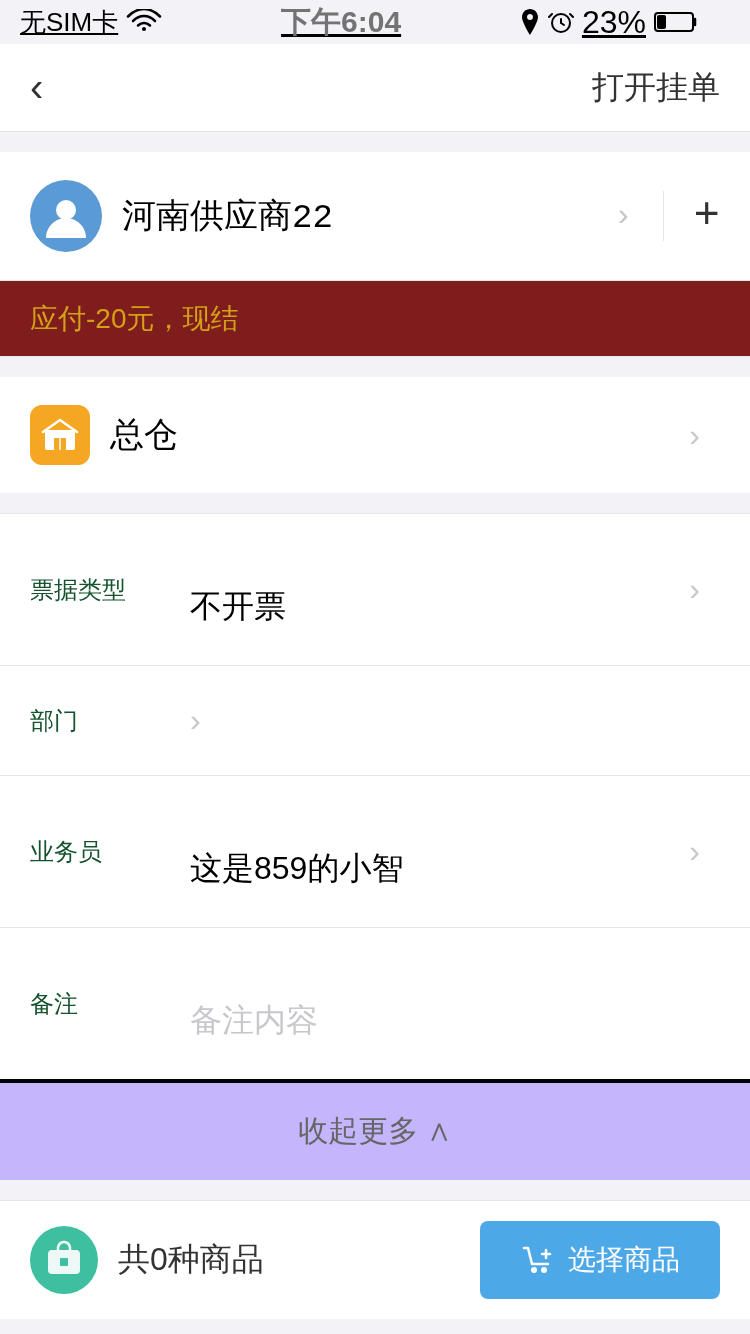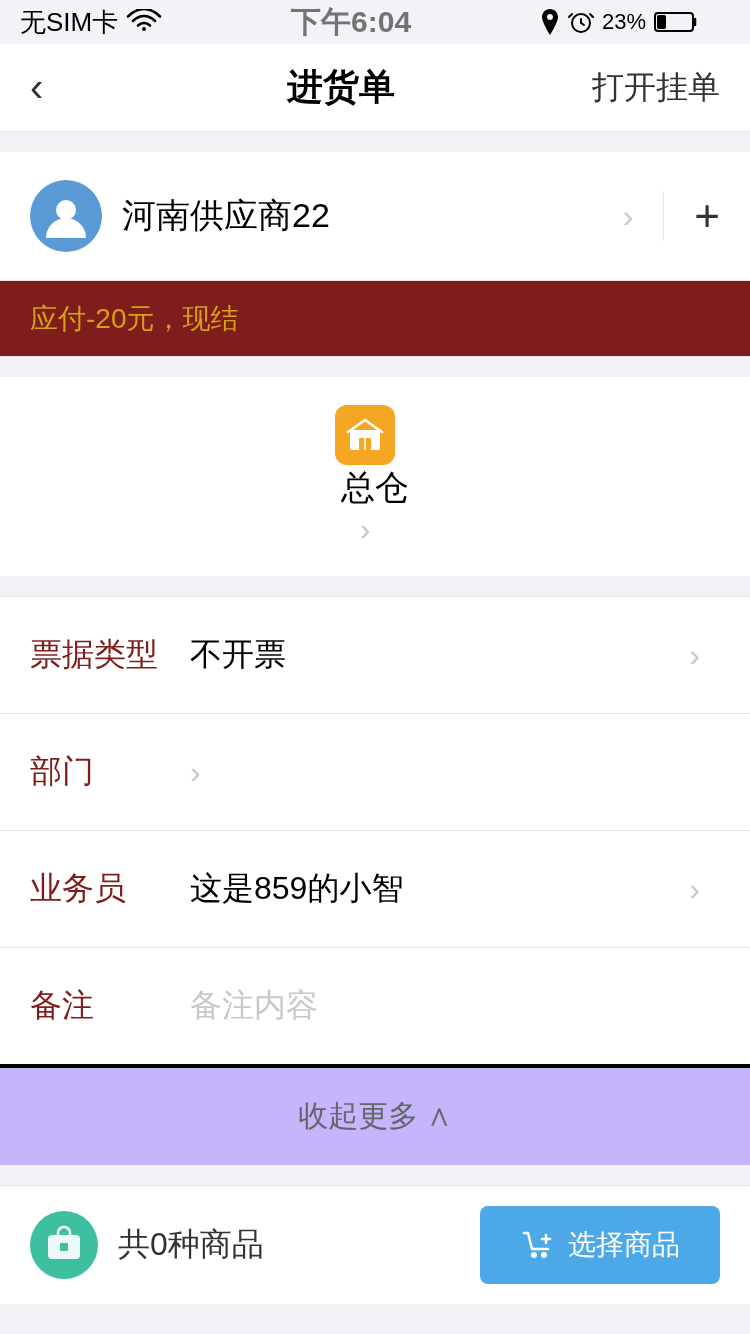--- a/index.html
+++ b/index.html
@@ -14,20 +14,21 @@
 
     
     .status-bar {
       width: 720px;
       height: 44px;
       background: #f2f2f7;
       display: flex;
       align-items: center;
       justify-content: space-between;
       padding: 0 20px;
+      text-decoration: underline;
     }
     .status-bar-left {
       display: flex;
       align-items: center;
       gap: 8px;
       font-size: 26px;
       font-weight: 500;
       color: #000;
     }
     .status-bar-center {
@@ -83,20 +84,21 @@
       background: #fff;
     }
 
     
     .supplier-row {
       display: flex;
       align-items: center;
       padding: 28px 30px;
       background: #fff;
       border-bottom: 1px solid #e5e5ea;
+      font-family: Liberation Mono, monospace;
     }
     .supplier-avatar {
       width: 72px;
       height: 72px;
       border-radius: 50%;
       background: #5b9bd5;
       display: flex;
       align-items: center;
       justify-content: center;
       margin-right: 20px;
@@ -137,21 +139,20 @@
       font-size: 28px;
       color: #d4a017;
     }
 
     
     .warehouse-row {
       display: flex;
       align-items: center;
       padding: 28px 30px;
       background: #fff;
-      flex-direction: column;
     }
     .warehouse-icon {
       width: 60px;
       height: 60px;
       border-radius: 12px;
       background: #f5a623;
       display: flex;
       align-items: center;
       justify-content: center;
       margin-right: 20px;
@@ -167,29 +168,30 @@
     
     .form-row {
       display: flex;
       align-items: center;
       padding: 36px 30px;
       background: #fff;
       border-top: 1px solid #e5e5ea;
       cursor: pointer;
     }
     .form-label {
-      font-size: 32px;
-      color: #7f1d1d;
+      font-size: 24px;
+      color: #14532d;
       width: 160px;
       flex-shrink: 0;
     }
     .form-value {
       flex: 1;
       font-size: 32px;
       color: #000;
+      margin-top: 35px;
     }
     .form-value.placeholder {
       color: #c7c7cc;
     }
 
     
     .collapse-row {
       background: #c4b5fd;
       display: flex;
       align-items: center;
@@ -267,33 +269,32 @@
 
     <svg width="20" height="26" viewBox="0 0 20 26" fill="none">
       <path d="M10 0C5.6 0 2 3.6 2 8c0 5.3 8 18 8 18s8-12.7 8-18c0-4.4-3.6-8-8-8zm0 11c-1.7 0-3-1.3-3-3s1.3-3 3-3 3 1.3 3 3-1.3 3-3 3z" fill="#000"></path>
     </svg>
 
     <svg width="26" height="26" viewBox="0 0 26 26" fill="none">
       <circle cx="13" cy="14" r="9" stroke="#000" stroke-width="2" fill="none"></circle>
       <path d="M13 10v4l3 2" stroke="#000" stroke-width="2" stroke-linecap="round" fill="none"></path>
       <path d="M4 5L1 8M22 5l3 3" stroke="#000" stroke-width="2" stroke-linecap="round"></path>
     </svg>
-    <span style="font-size:22px;text-align:center;">23%</span>
+    <span style="font-size:32px;text-align:center;">23%</span>
 
     <svg width="46" height="24" viewBox="0 0 46 24" fill="none">
       <rect x="1" y="3" width="38" height="18" rx="3" stroke="#000" stroke-width="2" fill="none"></rect>
       <rect x="3" y="5" width="9" height="14" rx="2" fill="#000"></rect>
       <path d="M41 9v6" stroke="#000" stroke-width="2.5" stroke-linecap="round"></path>
     </svg>
   </div>
 </div>
 
 <div class="nav-bar">
   <div class="nav-back">‹</div>
-  <div class="nav-title">进货单</div>
   <div class="nav-action">打开挂单</div>
 </div>
 
 <div class="page-bg">
 
   <div class="section-gap"></div>
 
   <div class="card">
     <div class="supplier-row">
       <div class="supplier-avatar">

